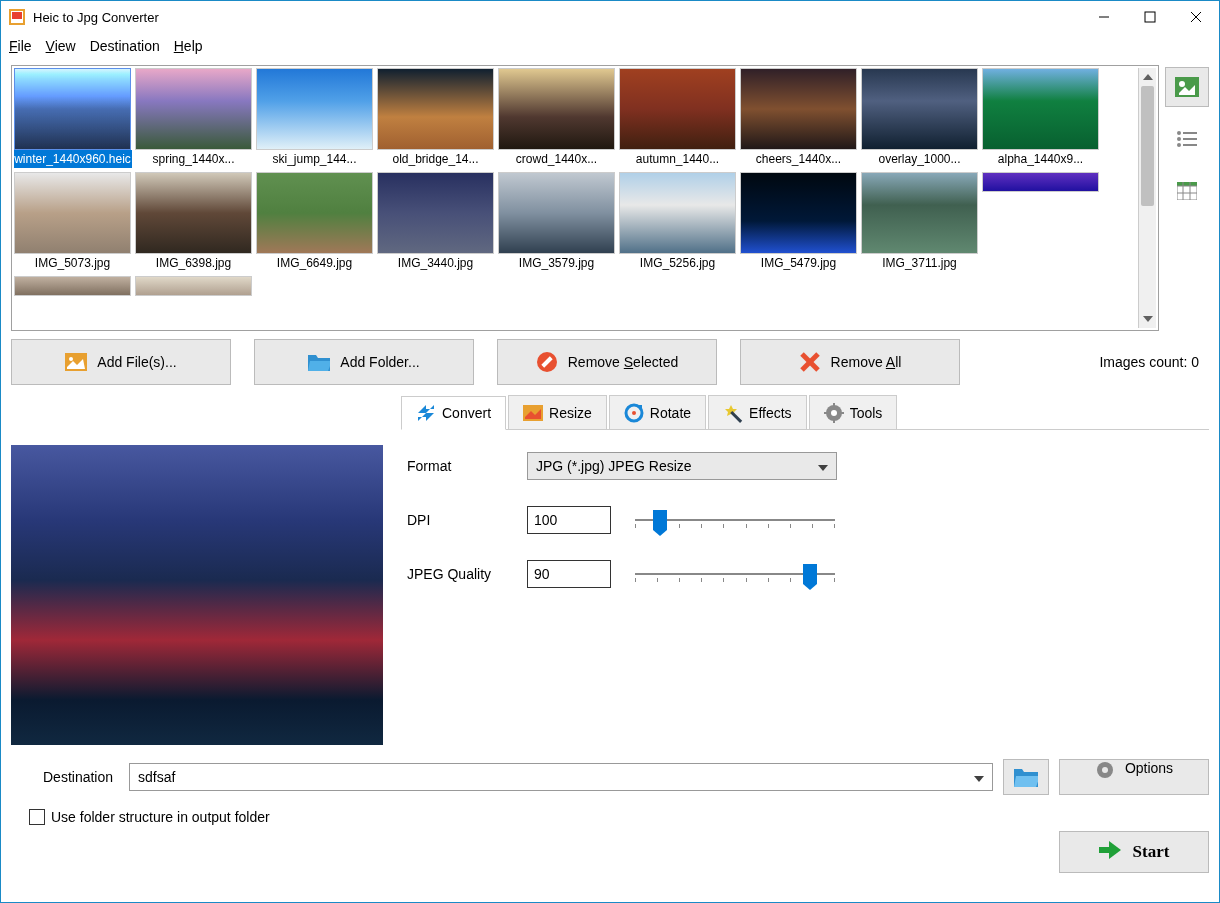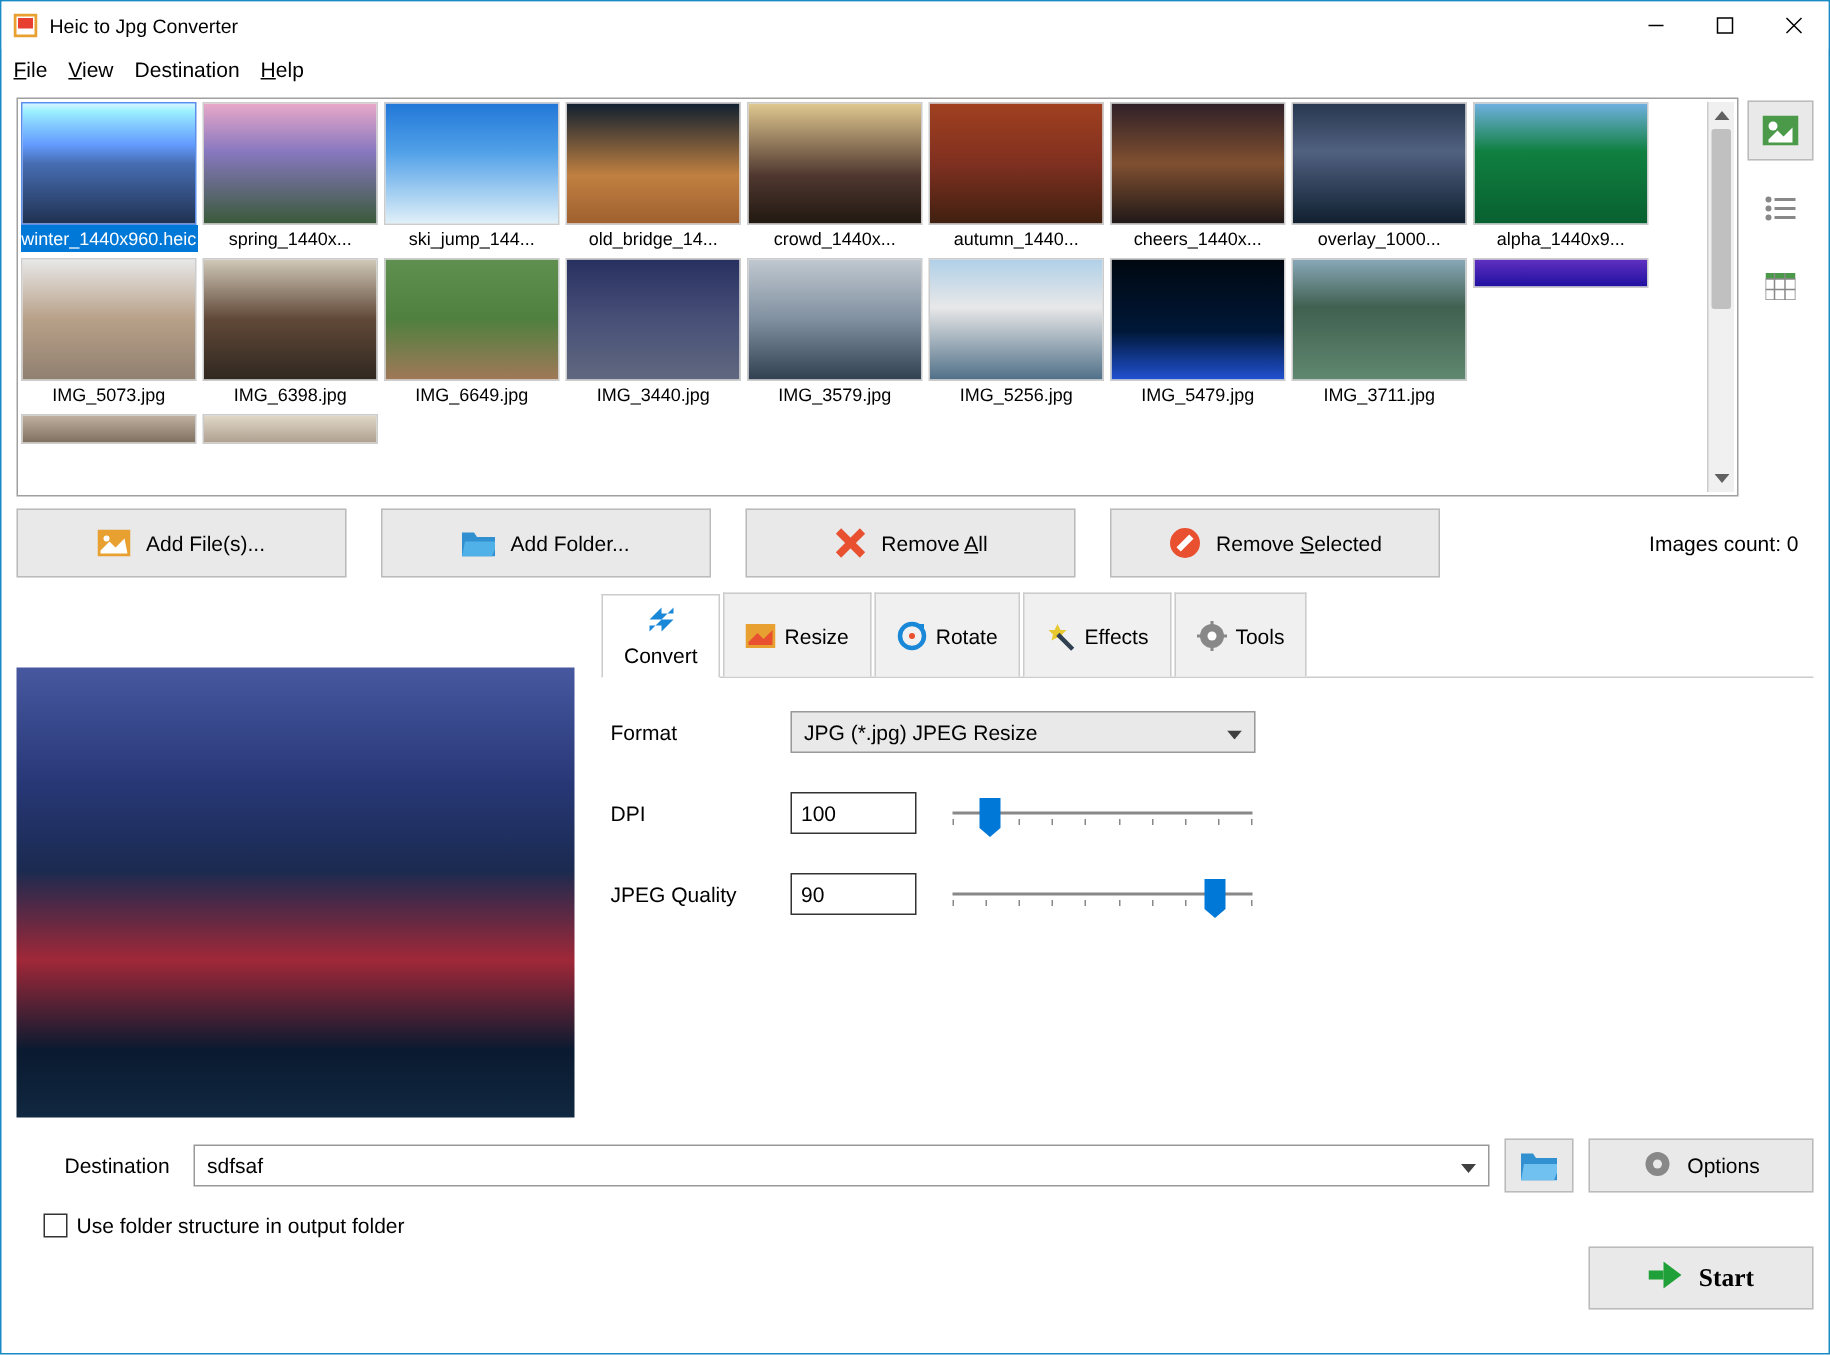--- a/index.html
+++ b/index.html
@@ -32,38 +32,38 @@
 .action-row { display: flex; gap: 23px; margin-top: 8px; align-items:center; }
 .action-btn { width: 220px; height: 46px; background: #e9e9e9; border: 1px solid #bbb; display: flex; align-items: center; justify-content: center; gap: 10px; font-size: 14px; cursor: default; }
 .action-btn .ic { width: 22px; height: 22px; display:flex;align-items:center;justify-content:center; }
 .images-count { margin-left: auto; font-size: 14px; padding-right: 10px;}
 .lower { display: flex; gap: 18px; margin-top: 10px; }
 .preview-pane { width: 372px; background: #fff; display:flex; flex-direction:column;}
 .preview-img { width: 372px; height: 300px; margin-top: 50px; }
 .settings-pane { flex: 1; }
 .tabs { display: flex; gap: 0; border-bottom: 1px solid #ccc; }
 .tab { display: flex; align-items: center; gap: 6px; padding: 6px 14px; background: #f0f0f0; border: 1px solid #ccc; border-bottom: none; margin-right: 2px; font-size: 14px; cursor: default;}
-.tab.active { background: #fff; border-bottom: 1px solid #fff; position: relative; top: 1px; flex-direction: column; }
+.tab.active { background: #fff; border-bottom: 1px solid #fff; position: relative; top: 1px; }
 .tab .ic { width: 20px; height: 20px; display:flex;align-items:center;justify-content:center;}
 .tab-body { padding: 22px 6px; }
 .form-row { display: flex; align-items: center; margin-bottom: 26px; }
 .form-row .lbl { width: 120px; font-size: 14px; }
 .select { width: 310px; height: 28px; border: 1px solid #999; background: #e9e9e9; display: flex; align-items: center; padding: 0 8px; justify-content: space-between; font-size: 14px;}
 .num-input { width: 84px; height: 28px; border: 1px solid #333; padding: 0 6px; font-size: 14px; }
 .slider { width: 200px; height: 20px; margin-left: 24px; position: relative; }
 .slider .track { position:absolute; top:9px; left:0; right:0; height:2px; background:#888;}
 .slider .ticks { position:absolute; top:14px; left:0; right:0; display:flex; justify-content:space-between;}
 .slider .ticks span{ width:1px; height:4px; background:#888;}
 .slider .handle { position:absolute; top:0; width:14px; height:20px; background:#0078d7;}
 .slider .handle::after{content:"";position:absolute;bottom:-6px;left:0;border-left:7px solid transparent;border-right:7px solid transparent;border-top:6px solid #0078d7;}
 .bottom-bar { margin-top: 14px; display: flex; align-items: center; gap: 10px; }
 .bottom-bar .dest-label { font-size: 14px; margin-left: 32px; margin-right: 6px;}
 .dest-select { flex: 1; height: 28px; border: 1px solid #999; display: flex; align-items: center; padding: 0 8px; justify-content: space-between; font-size: 14px; }
 .icon-btn { width: 46px; height: 36px; background: #e9e9e9; border:1px solid #bbb; display:flex;align-items:center;justify-content:center;}
-.opt-btn { width: 150px; height: 36px; background: #e9e9e9; border: 1px solid #bbb; display: flex; align-items: center; justify-content: center; gap: 10px; font-size: 14px; }
+.opt-btn { width: 150px; height: 36px; background: #e9e9e9; border: 1px solid #bbb; display: flex; align-items: flex-start; justify-content: center; gap: 10px; font-size: 14px; }
 .folder-check { display: flex; align-items: center; gap: 6px; margin-top: 14px; margin-left: 18px; font-size: 14px;}
 .folder-check .box { width: 16px; height: 16px; border: 1px solid #333; }
 .start-row { display:flex; justify-content:flex-end; margin-top:6px; padding-right:0;}
 .start-btn { width: 150px; height: 42px; background: #e9e9e9; border: 1px solid #bbb; display: flex; align-items: center; justify-content: center; gap: 12px; font-size: 17px; font-weight: 600; font-family: Liberation Serif, serif;}
 
 .g-winter{background:linear-gradient(to bottom,#b0d3e8 0%,#485a6a 50%,#1a2a3a 100%);}
 .g-spring{background:linear-gradient(to bottom,#e8a8c8 0%,#8878c0 40%,#3a5a3a 100%);}
 .g-ski{background:linear-gradient(to bottom,#2278d8 0%,#50a0e8 40%,#e0f0f8 100%);}
 .g-bridge{background:linear-gradient(to bottom,#102030 0%,#c08040 60%,#a06030 100%);}
 .g-crowd{background:linear-gradient(to bottom,#e0c890 0%,#503830 60%,#201810 100%);}
@@ -266,34 +266,34 @@
           <svg width="22" height="18" viewBox="0 0 22 18">
             <polygon points="0,2 8,2 10,5 22,5 22,18 0,18" fill="#3090d0"></polygon>
             <polygon points="2,8 24,8 20,18 0,18" fill="#50b0e8"></polygon>
           </svg>
         </span>
       <span>Add Folder...</span>
     </div>
     <div class="action-btn">
       <span class="ic">
           <svg width="22" height="22" viewBox="0 0 22 22">
-            <line x1="3" y1="3" x2="19" y2="19" stroke="#e85030" stroke-width="5"></line>
-            <line x1="19" y1="3" x2="3" y2="19" stroke="#e85030" stroke-width="5"></line>
+            <circle cx="11" cy="11" r="10" fill="#e85030"></circle>
+            <rect x="5" y="9" width="12" height="4" fill="#fff" transform="rotate(-45 11 11)"></rect>
           </svg>
         </span>
-      <span>Remove <u>A</u>ll</span>
+      <span>Remove <u>S</u>elected</span>
     </div>
     <div class="action-btn">
       <span class="ic">
           <svg width="22" height="22" viewBox="0 0 22 22">
-            <circle cx="11" cy="11" r="10" fill="#e85030"></circle>
-            <rect x="5" y="9" width="12" height="4" fill="#fff" transform="rotate(-45 11 11)"></rect>
+            <line x1="3" y1="3" x2="19" y2="19" stroke="#e85030" stroke-width="5"></line>
+            <line x1="19" y1="3" x2="3" y2="19" stroke="#e85030" stroke-width="5"></line>
           </svg>
         </span>
-      <span>Remove <u>S</u>elected</span>
+      <span>Remove <u>A</u>ll</span>
     </div>
     <span class="images-count">Images count: 0</span>
   </div>
 
   <div class="lower">
     <div class="preview-pane">
       <div class="preview-img g-preview"></div>
     </div>
     <div class="settings-pane">
       <div class="tabs">

